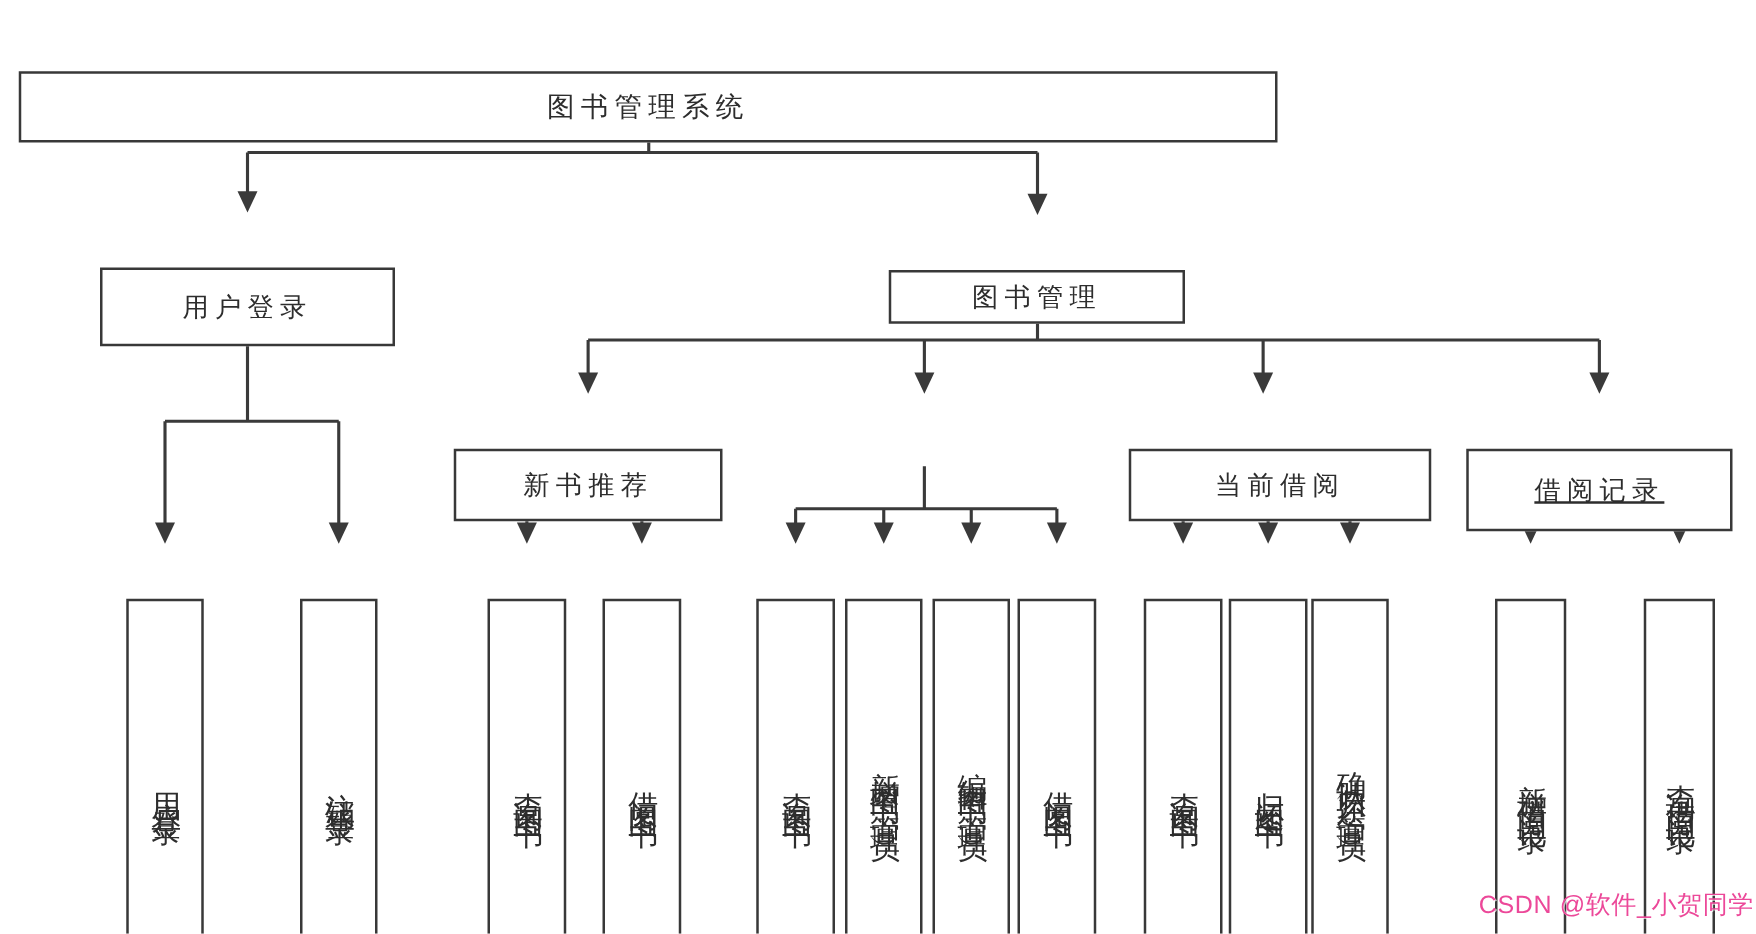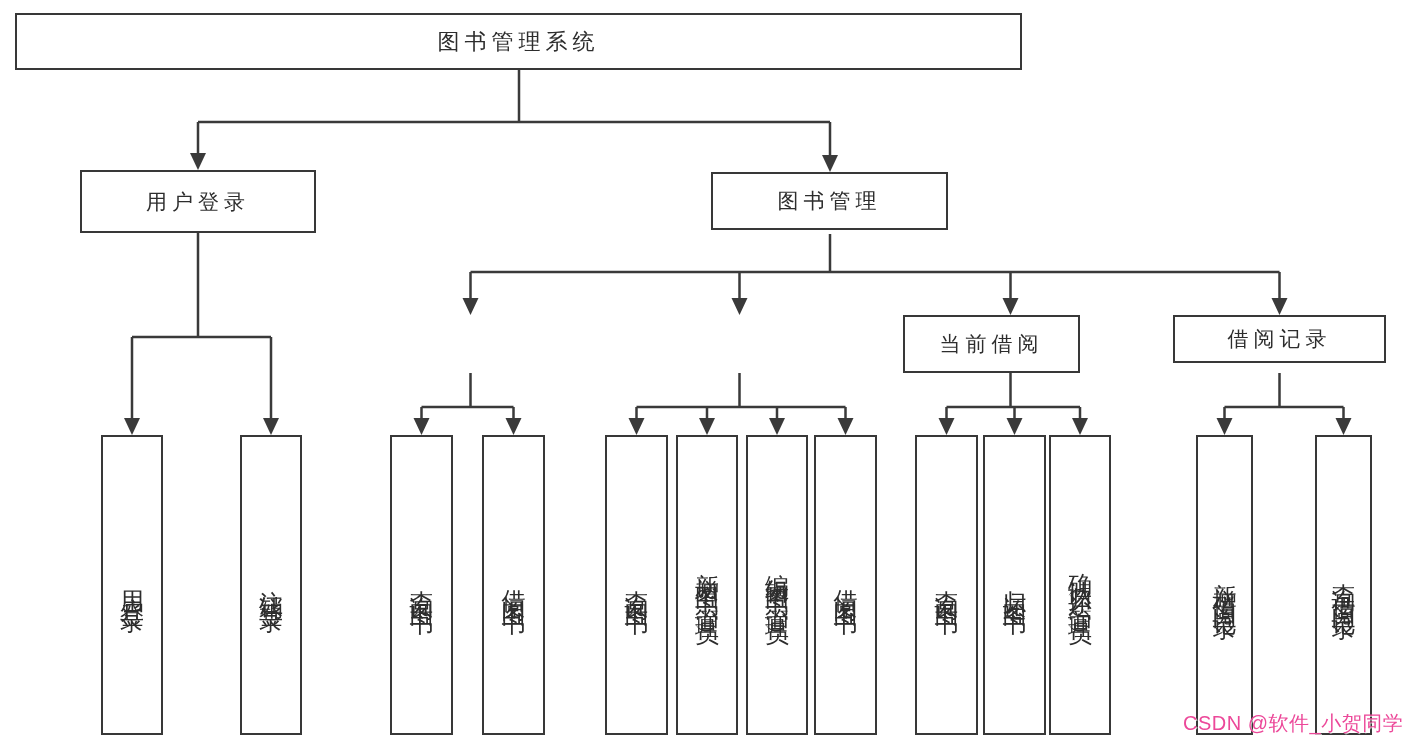--- a/index.html
+++ b/index.html
@@ -7,20 +7,21 @@
     position:relative; width:1405px; height:747px; background:#ffffff;
     font-family:"Liberation Sans","DejaVu Sans",sans-serif; overflow:hidden;
     color:#2d2d2d;
   }
   svg.connectors { position:absolute; left:0; top:0; }
   .node {
     position:absolute; box-sizing:border-box;
     background:#ffffff; border:2.5px solid #383838;
     display:flex; align-items:center; justify-content:center;
     white-space:nowrap;
+    margin-top:44px;
   }
   .title-node { font-size:22px; letter-spacing:5px; }
   .h-node  { font-size:21px; letter-spacing:5px; }
   .leaf {
     writing-mode:vertical-rl; text-orientation:mixed;
     font-size:24px; letter-spacing:7px;
     top:435px; height:300px; width:62px;
   }
   .watermark {
     position:absolute; left:1183px; top:710px;
@@ -62,24 +63,25 @@
       <polygon points="1006.5,418 1022.5,418 1014.5,435"></polygon>
       <polygon points="1072,418 1088,418 1080,435"></polygon>
       <polygon points="1216.5,418 1232.5,418 1224.5,435"></polygon>
       <polygon points="1335.5,418 1351.5,418 1343.5,435"></polygon>
     </g>
   </svg>
 
   <div class="node title-node" style="left:15px; top:13px; width:1007px; height:57px;">图书管理系统</div>
 
   <div class="node h-node" style="left:80px; top:170px; width:236px; height:63px;">用户登录</div>
-  <div class="node h-node" style="left:711px; top:172px; width:237px; height:58px;">图书管理</div>
+  <div class="node h-node" style="left:711px; top:172px; width:237px; height:43px;">图书管理</div>
 
-  <div class="node h-node" style="left:903px; top:315px; width:177px; height:58px;font-family:Liberation Mono, monospace;">当前借阅</div>
-  <div class="node h-node" style="left:1173px; top:315px; width:213px; height:48px;">借阅记录</div>
+  <div class="node h-node" style="left:363px; top:315px; width:215px; height:58px;">新书推荐</div>
+  <div class="node h-node" style="left:903px; top:315px; width:242px; height:58px;font-family:Liberation Mono, monospace;">当前借阅</div>
+  <div class="node h-node" style="left:1173px; top:315px; width:213px; height:66px;text-decoration:underline;">借阅记录</div>
 
   <div class="node leaf" style="left:101px;">用户登录</div>
   <div class="node leaf" style="left:240px;">注销登录</div>
 
   <div class="node leaf" style="left:390px; width:63px;">查询图书</div>
   <div class="node leaf" style="left:482px; width:63px;">借阅图书</div>
 
   <div class="node leaf" style="left:605px; width:63px;">查询图书</div>
   <div class="node leaf" style="left:676px;">新增图书（管理员）</div>
   <div class="node leaf" style="left:746px;">编辑图书（管理员）</div>

